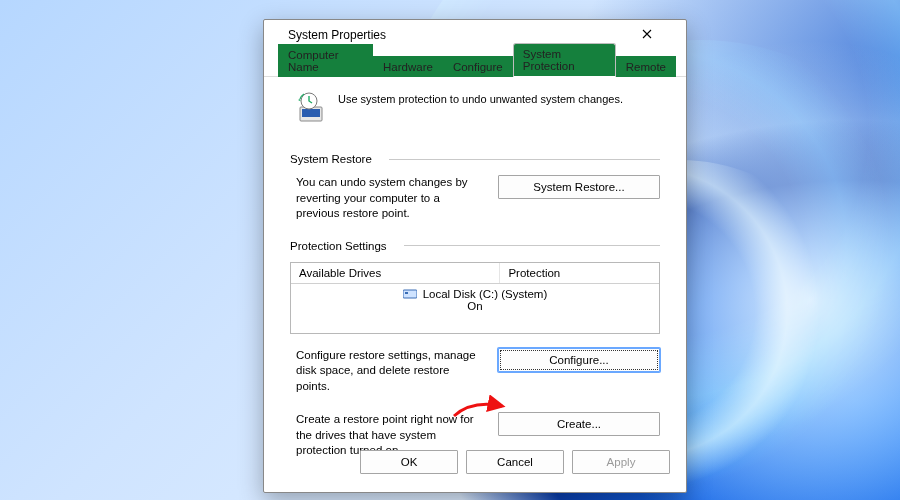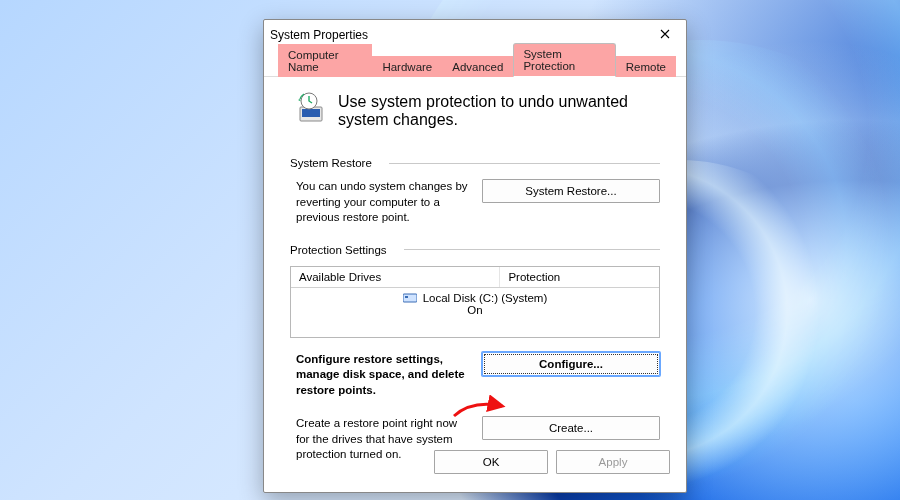--- a/index.html
+++ b/index.html
@@ -15,44 +15,44 @@
   .swirl{position:absolute;border-radius:50%;mix-blend-mode:screen;}
   .s1{width:700px;height:700px;right:-180px;top:-150px;background:radial-gradient(circle at 40% 40%, rgba(255,255,255,0) 35%, rgba(60,140,255,.5) 45%, rgba(60,140,255,0) 55%);}
   .s2{width:520px;height:520px;right:-60px;top:40px;background:radial-gradient(circle at 40% 40%, rgba(255,255,255,0) 35%, rgba(20,90,220,.5) 45%, rgba(20,90,220,0) 55%);}
   .s3{width:380px;height:380px;right:30px;top:160px;background:radial-gradient(circle at 40% 40%, rgba(255,255,255,0) 35%, rgba(200,230,255,.6) 45%, rgba(200,230,255,0) 55%);}
 
   .dialog{
     position:absolute;left:263px;top:19px;width:422px;height:472px;
     background:#fff;border:1px solid #888;border-radius:2px;
     box-shadow:0 8px 24px rgba(0,0,0,.3);
   }
-  .titlebar{height:30px;display:flex;align-items:center;padding:0 6px;}
+  .titlebar{height:30px;display:flex;align-items:center;padding:0 24px;}
   .titlebar .title{font-size:12px;}
   .titlebar .close{margin-left:auto;width:30px;height:30px;display:flex;align-items:center;justify-content:center;cursor:pointer;}
   .titlebar .close svg{width:10px;height:10px;}
 
   .tabs{display:flex;gap:0;padding:0 10px 0 14px;border-bottom:1px solid #ddd;height:26px;align-items:flex-end;}
-  .tab{padding:4px 9px;font-size:11.5px;color:#222;cursor:pointer;border:1px solid transparent;border-bottom:none;position:relative;top:1px;background:#fca5a5;}
+  .tab{padding:4px 9px;font-size:11.5px;color:#222;cursor:pointer;border:1px solid transparent;border-bottom:none;position:relative;top:1px;background:#15803d;}
   .tab.active{border-color:#bdbdbd;border-bottom:1px solid #fff;border-radius:3px 3px 0 0;}
 
   .tabbody{padding:12px 26px 8px 26px;}
   .intro{display:flex;align-items:flex-start;gap:10px;padding:2px 0 18px 4px;}
   .intro .icon{width:34px;height:34px;flex:none;}
-  .intro .txt{font-size:16px;padding-top:2px;}
+  .intro .txt{font-size:11px;padding-top:2px;}
 
   .group{margin:10px 0 0 0;}
   .group-title{display:flex;align-items:center;gap:17px;margin-bottom:10px;}
   .group-title span{font-size:11.5px;white-space:nowrap;}
   .group-title .line{flex:1;height:1px;background:#c9c9c9;}
   .row{display:flex;align-items:flex-start;gap:12px;margin:8px 0 18px 6px;}
   .row .desc{flex:1;font-size:11.5px;line-height:1.35;}
   .btn{
     min-width:140px;height:22px;border:1px solid #a5a5a5;background:#fdfdfd;
     font-size:11.5px;display:inline-flex;align-items:center;justify-content:center;
-    cursor:pointer;padding:0 18px;border-radius:1px;
+    cursor:pointer;padding:0 10px;border-radius:1px;
   }
   .btn.focus{outline:1px dotted #333;outline-offset:-3px;border-color:#6aa8ff;box-shadow:0 0 0 1px #6aa8ff;}
 
   .drive-table{border:1px solid #b8b8b8;height:70px;overflow:hidden;}
   .drive-table .hdr{display:flex;background:#fff;border-bottom:1px solid #d0d0d0;}
   .drive-table .hdr>div{padding:4px 8px;font-size:11.5px;}
   .drive-table .col-d{flex:1.35;border-right:1px solid #e5e5e5;}
   .drive-table .col-p{flex:1;}
   .drive-table .row-d{display:flex;padding:4px 8px;font-size:11.5px;align-items:center;flex-direction:column;}
   .drive-table .row-d .col-d{display:flex;align-items:center;gap:6px;border:none;}
@@ -83,21 +83,21 @@
         <svg viewBox="0 0 10 10">
             <path d="M1 1 L9 9 M9 1 L1 9" stroke="#000" stroke-width="1.1" fill="none"></path>
           </svg>
       </span>
     </div>
   </div>
 
   <div class="tabs">
     <div class="tab">Computer Name</div>
     <div class="tab">Hardware</div>
-    <div class="tab">Advanced</div>
+    <div class="tab">Configure</div>
     <div class="tab active">System Protection</div>
     <div class="tab">Remote</div>
   </div>
 
   <div class="tabbody">
 
     <div class="intro">
       <span class="icon">
         <svg viewBox="0 0 34 34">
           <rect x="6" y="16" width="22" height="14" rx="1" fill="#e7e7e7" stroke="#8a8a8a"></rect>
@@ -142,40 +142,43 @@
                   <rect x="0" y="2" width="14" height="8" rx="1" fill="#cfe3ff" stroke="#3a6db5"></rect>
                   <rect x="2" y="4" width="3" height="2" fill="#3a6db5"></rect>
                 </svg>
             </span>
             <span>Local Disk (C:) (System)</span>
           </div>
           <div class="col-p">On</div>
         </div>
       </div>
 
-      <div class="row" style="margin-top:14px;font-weight:bold;">
+      <div class="row" style="margin-top:14px;">
         <div class="desc">Configure restore settings, manage disk space, and delete restore points.</div>
         <div class="btn focus">
           <span>Configure...</span>
         </div>
       </div>
 
       <div class="row" style="margin-top:6px;margin-bottom:0;">
         <div class="desc">Create a restore point right now for the drives that have system protection turned on.</div>
         <div class="btn">
           <span>Create...</span>
         </div>
       </div>
     </div>
   </div>
 
   <div class="bottom">
     <div class="btn">
         <span>OK</span>
       </div>
+    <div class="btn">
+        <span>Cancel</span>
+      </div>
     <div class="btn disabled">
         <span>Apply</span>
       </div>
   </div>
 
   <svg class="arrow" style="left:186px;top:374px;width:60px;height:28px;">
     <defs>
         <marker id="ah" viewBox="0 0 10 10" refX="8" refY="5" markerWidth="6" markerHeight="6" orient="auto">
       <path d="M0 0 L10 5 L0 10 z" fill="#e11"></path>
         </marker>

